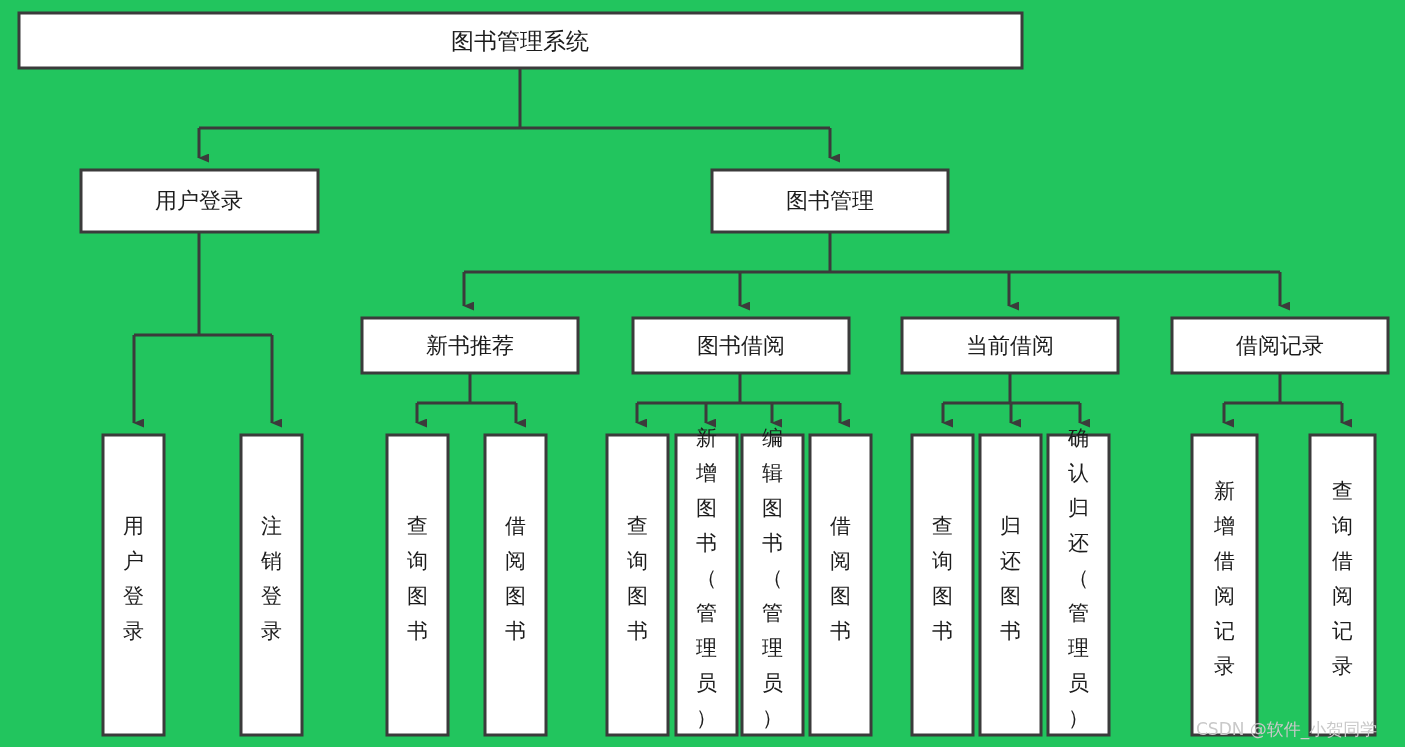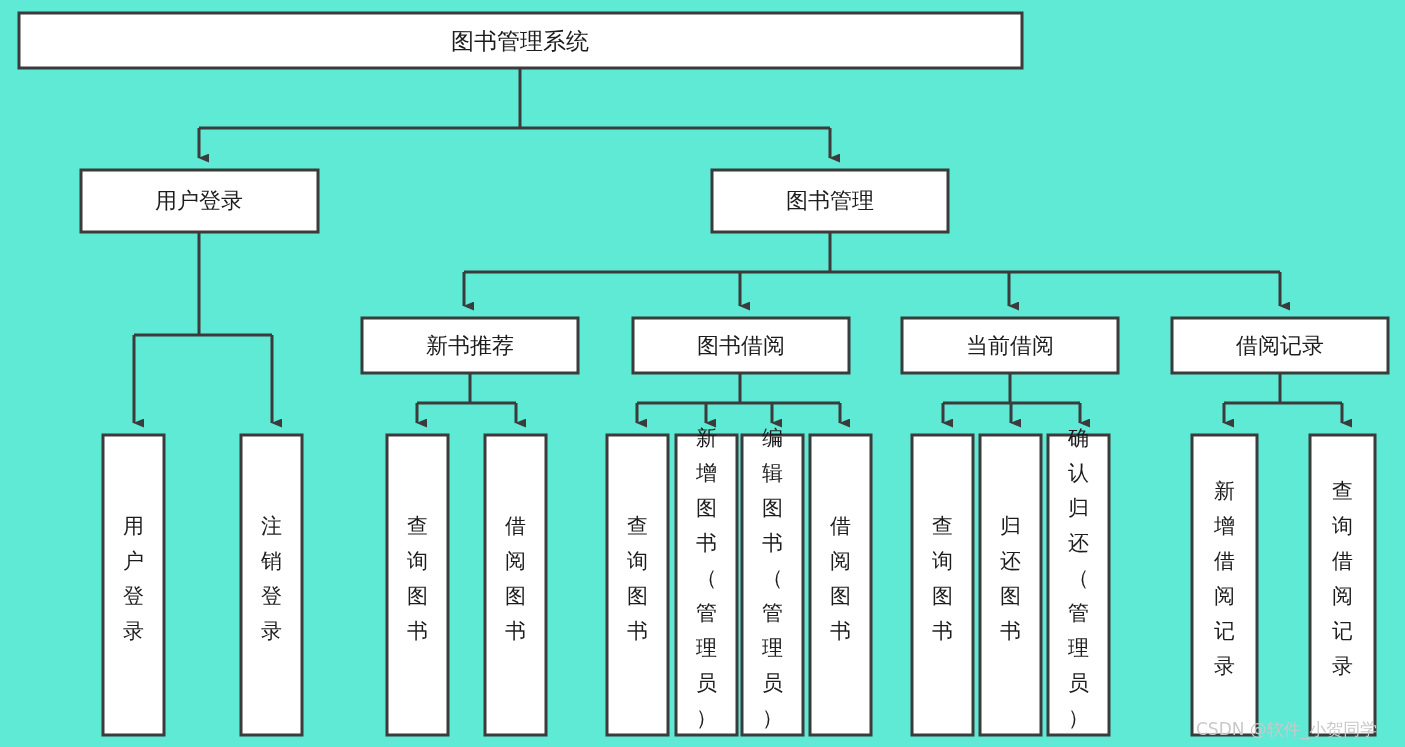--- a/index.html
+++ b/index.html
@@ -1,18 +1,18 @@
 <!DOCTYPE html>
 <html><head>
 <meta charset="utf-8">
 <style>
   html, body { margin:0; padding:0; background:#ffffff; }
   body { width:1405px; height:747px; overflow:hidden;
          font-family:"DejaVu Sans", sans-serif; }
-  #diagram-root { position:relative; width:1405px; height:747px; background:#5eead4; }
+  #diagram-root { position:relative; width:1405px; height:747px; background:#22c55e; }
   svg.flow { position:absolute; left:0; top:0; width:1405px; height:747px; }
   .nodebox { fill:#ffffff; stroke:#3b3b3b; stroke-width:3; }
   .leafbox { fill:#ffffff; stroke:#3b3b3b; stroke-width:3; }
   .link { stroke:#3b3b3b; stroke-width:3; fill:none; stroke-linecap:butt; }
   .hlabel { font-family:"DejaVu Sans", sans-serif; font-size:22px; fill:#1c1c1c;
             text-anchor:middle; dominant-baseline:middle; }
   .rootlabel { font-size:23px; }
   .vlabel { font-family:"DejaVu Sans", sans-serif; font-size:21px; fill:#1c1c1c; }
   .vchar { text-anchor:middle; }
   .watermark { font-family:"DejaVu Sans", sans-serif; font-size:17px; fill:#c9c9c9; }

